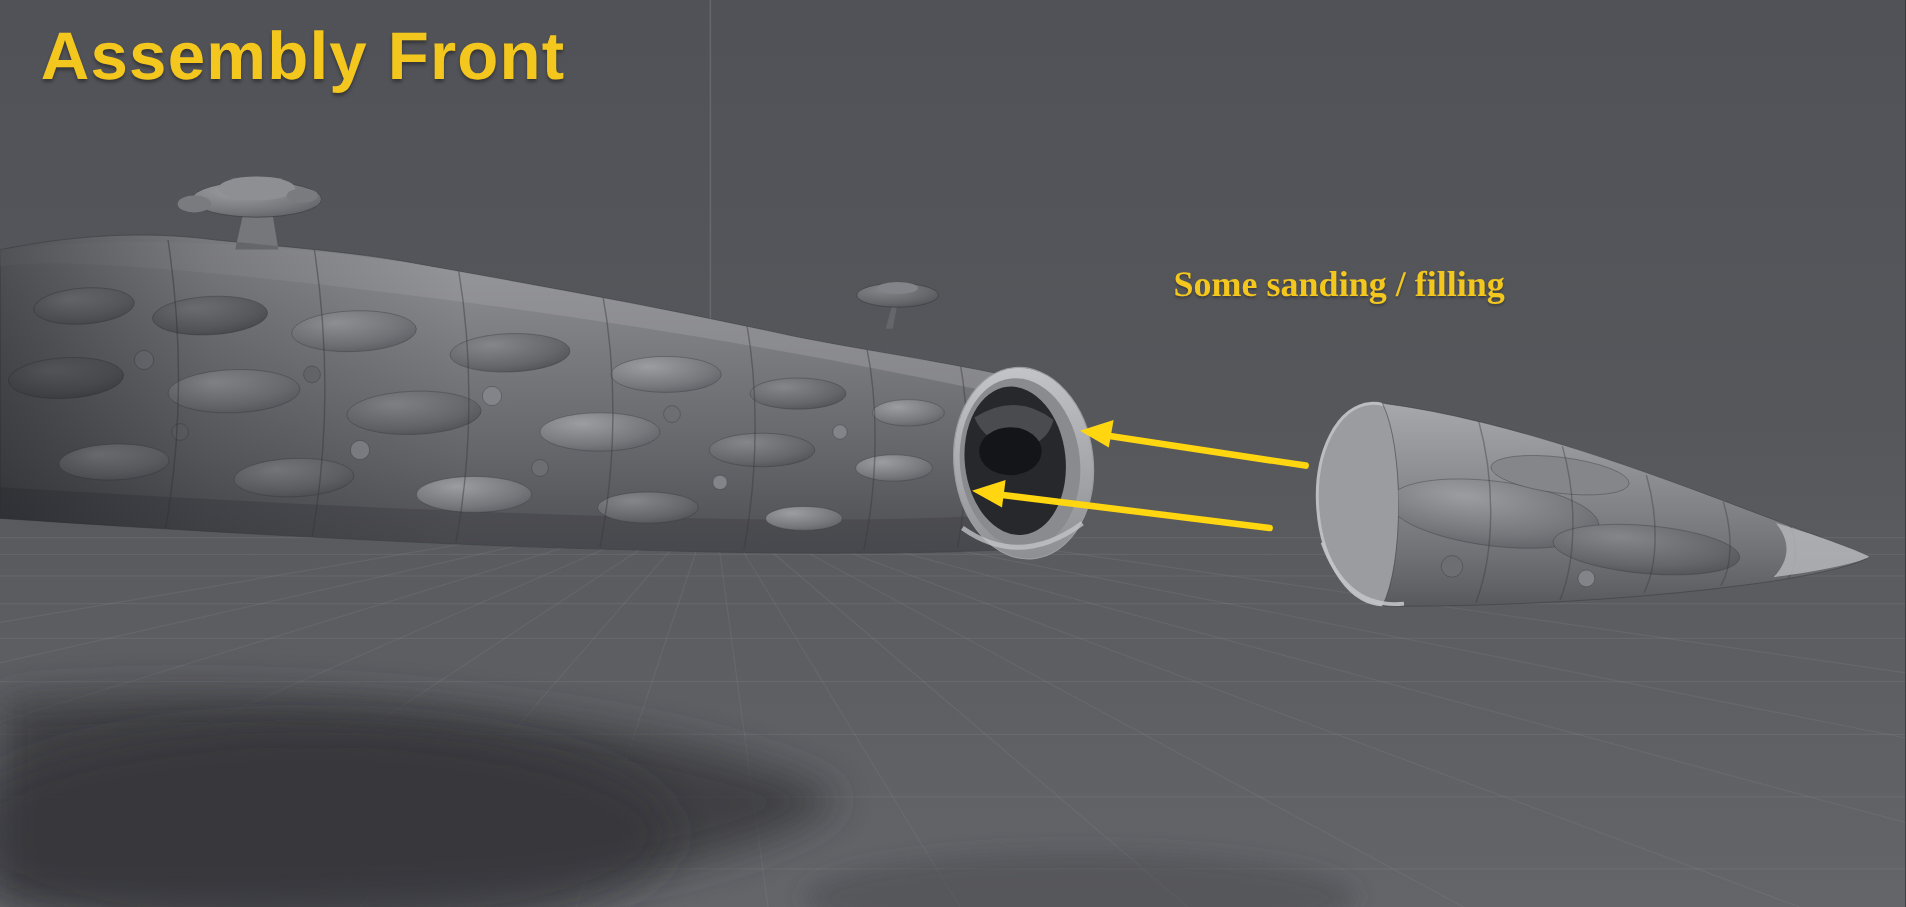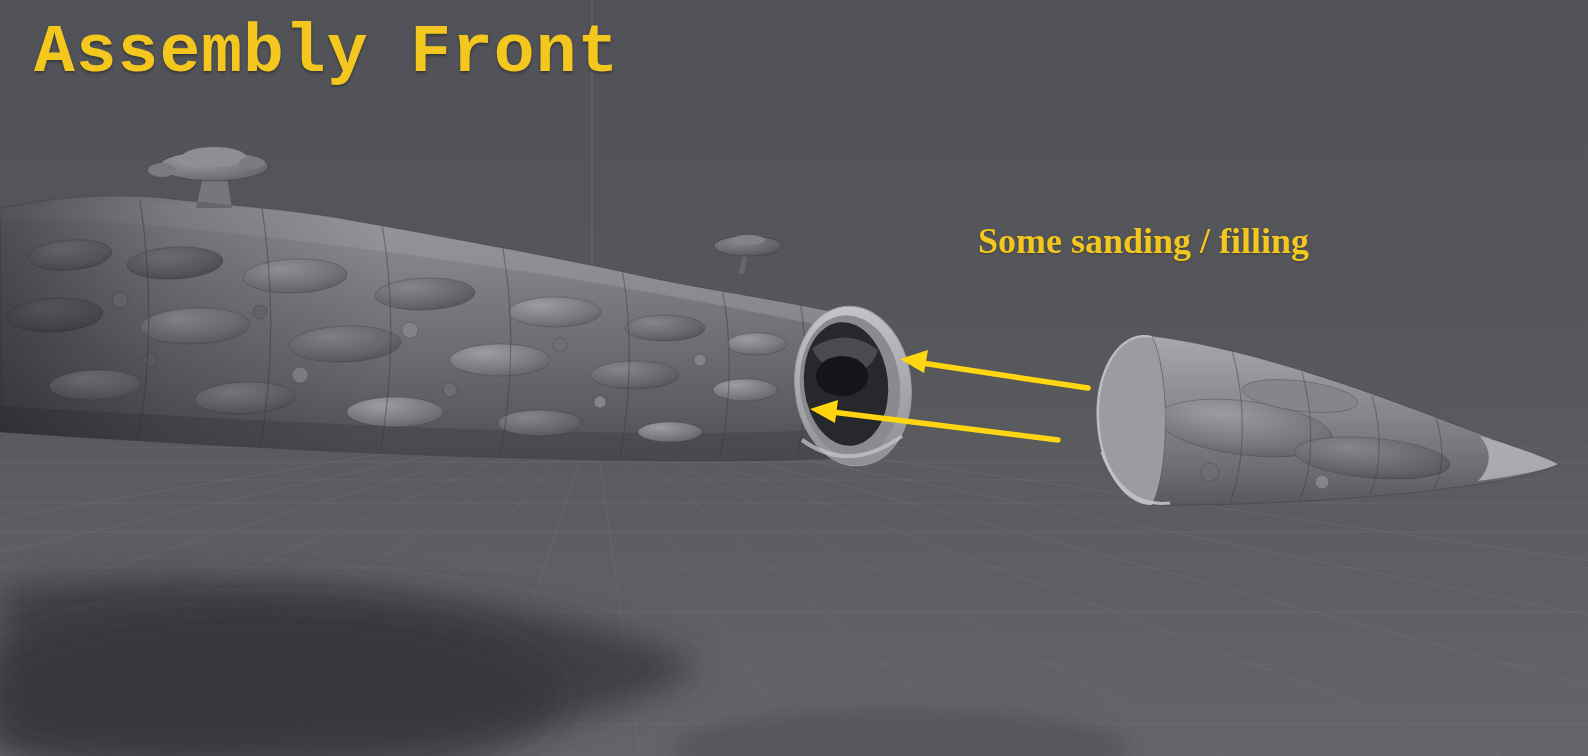--- a/index.html
+++ b/index.html
@@ -6,30 +6,30 @@
   .viewport{
     position:relative;
     width:1588px;height:756px;
     overflow:hidden;
     background:linear-gradient(180deg, var(--background-top,#515257) 0%, #56575b 45%, var(--background-bottom,#636468) 100%);
     font-family:"Liberation Serif", serif;
   }
   .scene{position:absolute;inset:0;width:100%;height:100%;display:block;}
   .title{
     position:absolute;left:34px;top:14px;margin:0;
-    font-family:Liberation Mono, monospace;
-    font-weight:bold;font-size:68px;letter-spacing:1px;
+    font-family:Liberation Sans, sans-serif;
+    font-weight:bold;font-size:56px;letter-spacing:1px;
     color:var(--accent,#f3c71d);
     text-shadow:0 2px 3px rgba(0,0,0,.35);
     text-align:center;
   }
   .annotation{
     position:absolute;left:978px;top:218px;
     font-family:"Liberation Serif", serif;
-    font-size:36px;line-height:1.32;font-weight:600;
+    font-size:30px;line-height:1.32;font-weight:600;
     color:var(--accent,#f3c71d);
     text-shadow:0 1px 2px rgba(0,0,0,.3);
   }
 </style>
 </head>
 <body>
 
 <div class="viewport">
 
   <svg class="scene" viewBox="0 0 1588 756" preserveAspectRatio="none">

